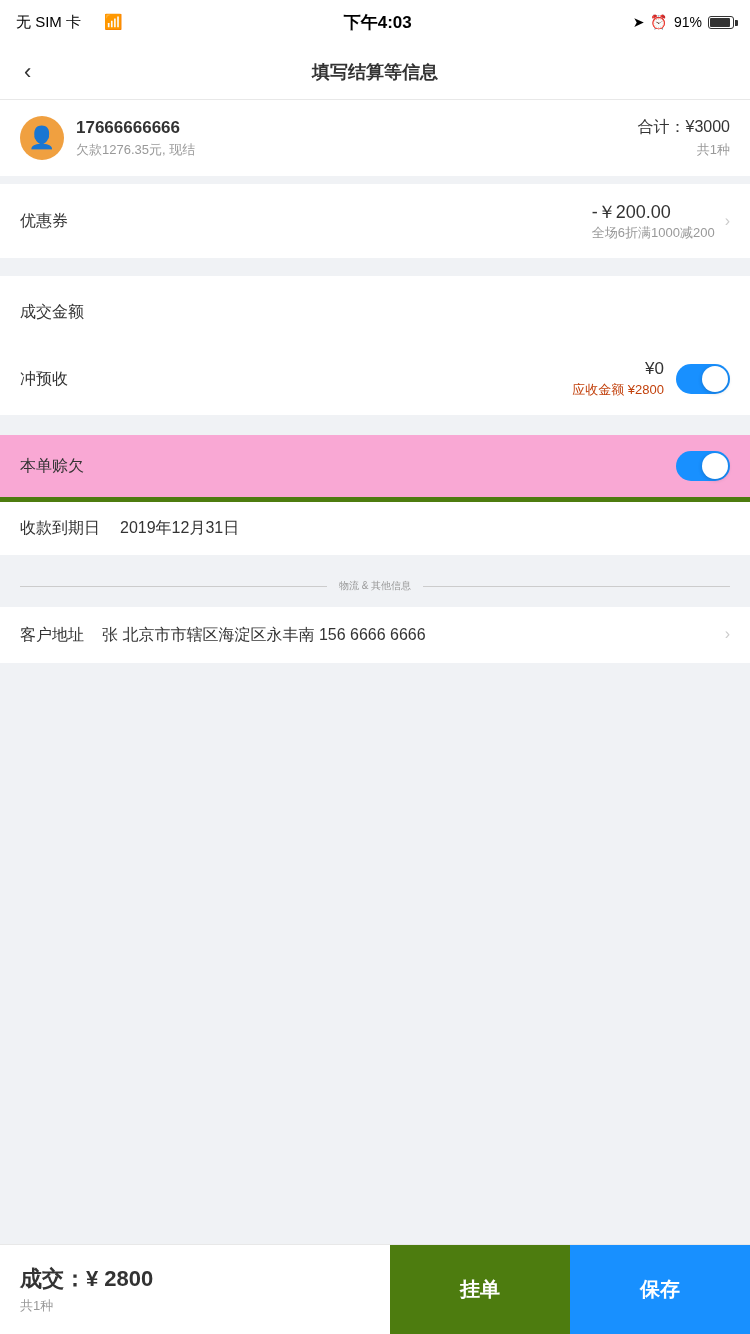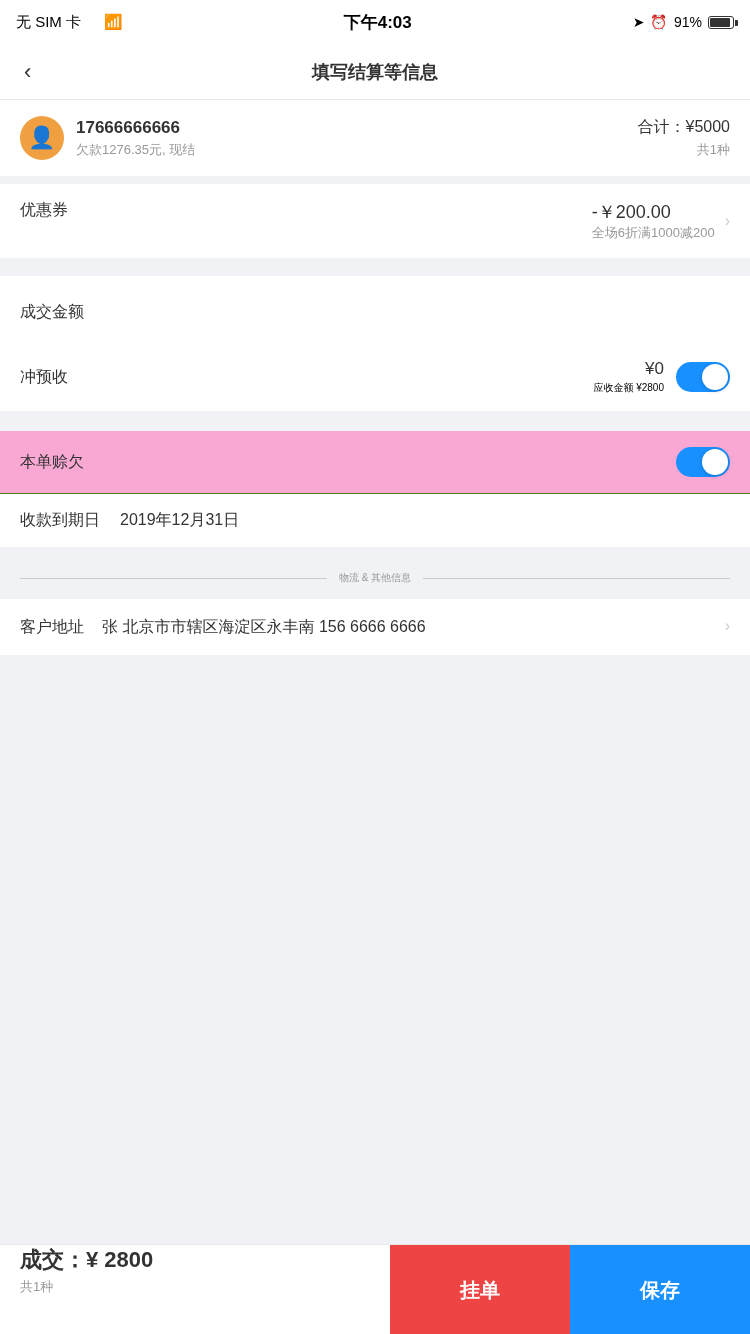--- a/index.html
+++ b/index.html
@@ -83,21 +83,21 @@
     .customer-info .debt { font-size: 13px; color: #999; margin-top: 3px; }
     .customer-right { text-align: right; }
     .total-amount { font-size: 16px; color: #333; font-weight: 500; }
     .total-count { font-size: 13px; color: #999; margin-top: 3px; }
 
     
     .coupon-row {
       background: #fff;
       padding: 16px 20px;
       display: flex;
-      align-items: flex-start;
+      align-items: center;
       justify-content: space-between;
       margin-bottom: 8px;
     }
     .coupon-label { font-size: 16px; color: #333; }
     .coupon-right { display: flex; align-items: center; gap: 6px; }
     .coupon-discount { font-size: 18px; color: #333; font-weight: 500; }
     .coupon-desc { font-size: 13px; color: #999; text-align: right; margin-right: 4px; }
     .chevron-icon { color: #ccc; font-size: 16px; }
 
     
@@ -142,21 +142,21 @@
     }
     .prepaid-row {
       display: flex;
       align-items: center;
       justify-content: space-between;
     }
     .prepaid-label { font-size: 16px; color: #333; }
     .prepaid-right { display: flex; align-items: center; gap: 12px; }
     .prepaid-amount-block { text-align: right; }
     .prepaid-amount { font-size: 17px; color: #333; font-weight: 500; }
-    .prepaid-receivable { font-size: 10px; color: #000000; margin-top: 2px; }
+    .prepaid-receivable { font-size: 13px; color: #c2410c; margin-top: 2px; }
 
     
     .toggle {
       width: 54px; height: 30px; border-radius: 15px; background: #1890ff;
       position: relative; cursor: pointer; transition: background 0.2s;
     }
     .toggle-knob {
       width: 26px; height: 26px; border-radius: 50%; background: #fff;
       position: absolute; top: 2px; right: 2px;
       box-shadow: 0 1px 4px rgba(0,0,0,0.2);
@@ -173,21 +173,21 @@
       margin-top: 10px;
     }
     .arrears-label { font-size: 16px; color: #333; }
 
     
     .duedate-section {
       background: #fff;
       padding: 16px 20px;
       display: flex;
       align-items: center;
-      border-top: 1px solid #4d7c0f;
+      border-top: 5px solid #4d7c0f;
     }
     .duedate-label { font-size: 16px; color: #333; margin-right: 20px; }
     .duedate-value { font-size: 16px; color: #333; }
 
     
     .logistics-header {
       background: #f0f2f5;
       padding: 14px 20px;
       display: flex;
       align-items: center;
@@ -217,33 +217,34 @@
 
     
     .bottom-bar {
       position: fixed;
       bottom: 0;
       left: 0;
       width: 750px;
       height: 90px;
       background: #fff;
       display: flex;
+      align-items: center;
       border-top: 1px solid #e8e8e8;
     }
     .bottom-summary {
       flex: 1;
       padding: 0 20px;
     }
     .bottom-deal { font-size: 15px; color: #333; }
     .bottom-deal span { font-size: 22px; font-weight: 700; color: #333; }
     .bottom-count { font-size: 13px; color: #999; margin-top: 3px; }
     .btn-pending {
       width: 180px;
       height: 90px;
-      background: #ef4444;
+      background: #4d7c0f;
       color: #fff;
       font-size: 20px;
       font-weight: 600;
       border: none;
       cursor: pointer;
       display: flex;
       align-items: center;
       justify-content: center;
     }
     .btn-save {
@@ -290,21 +291,21 @@
     <div class="customer-left">
       <div class="avatar">
         <span>👤</span>
       </div>
       <div class="customer-info">
         <div class="phone">17666666666</div>
         <div class="debt">欠款1276.35元, 现结</div>
       </div>
     </div>
     <div class="customer-right">
-      <div class="total-amount">合计：¥5000</div>
+      <div class="total-amount">合计：¥3000</div>
       <div class="total-count">共1种</div>
     </div>
   </div>
 
   <div class="coupon-row">
     <span class="coupon-label">优惠券</span>
     <div class="coupon-right">
       <div>
         <div class="coupon-discount">-￥200.00</div>
         <div class="coupon-desc">全场6折满1000减200</div>

